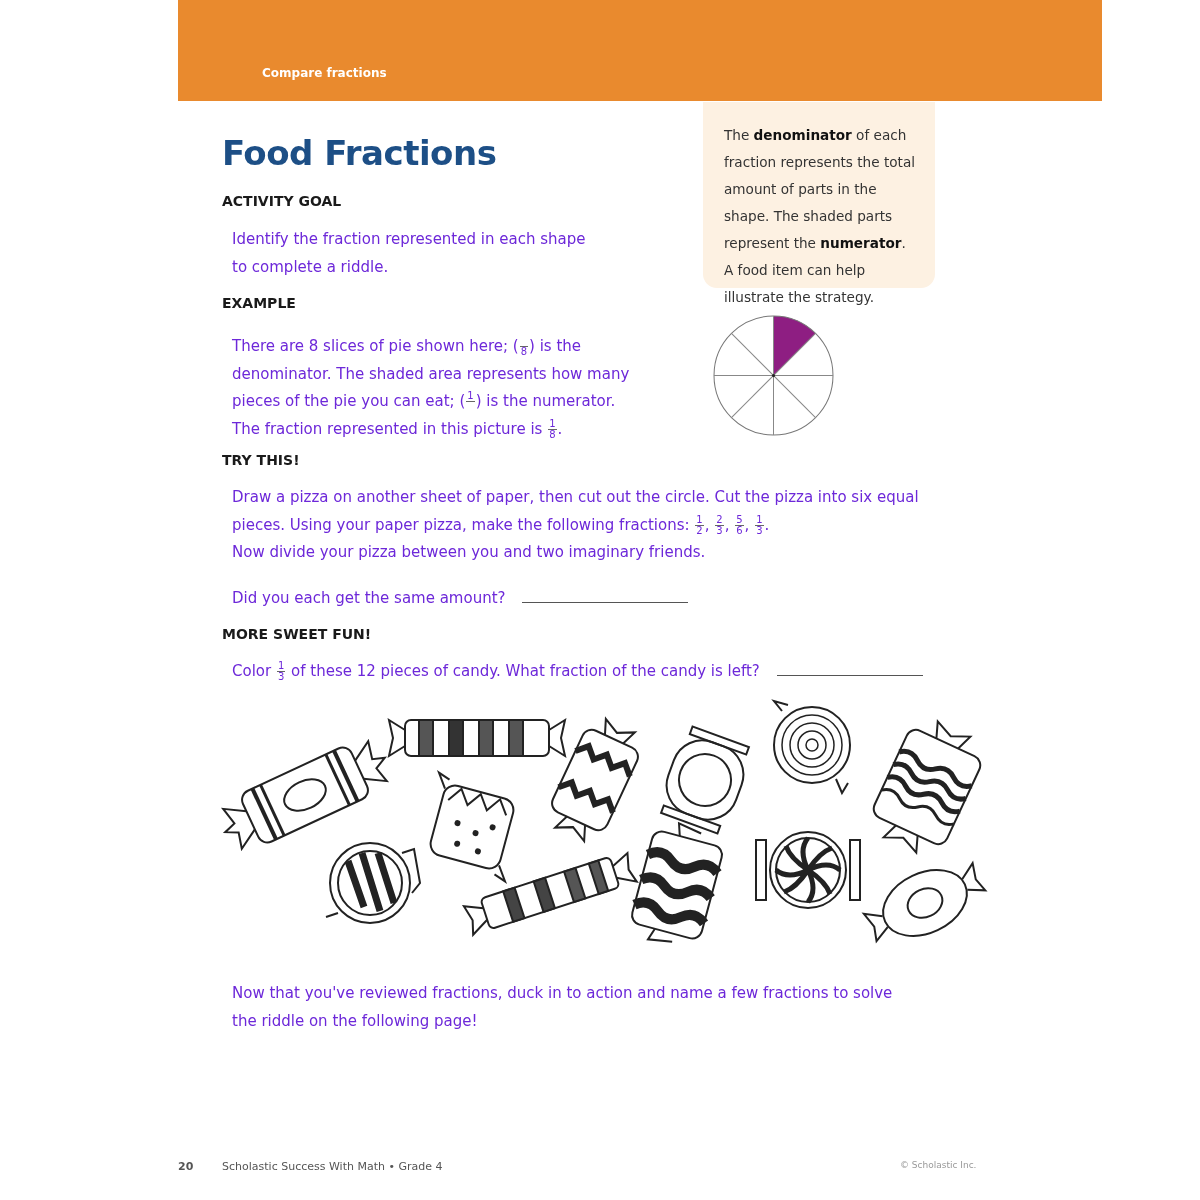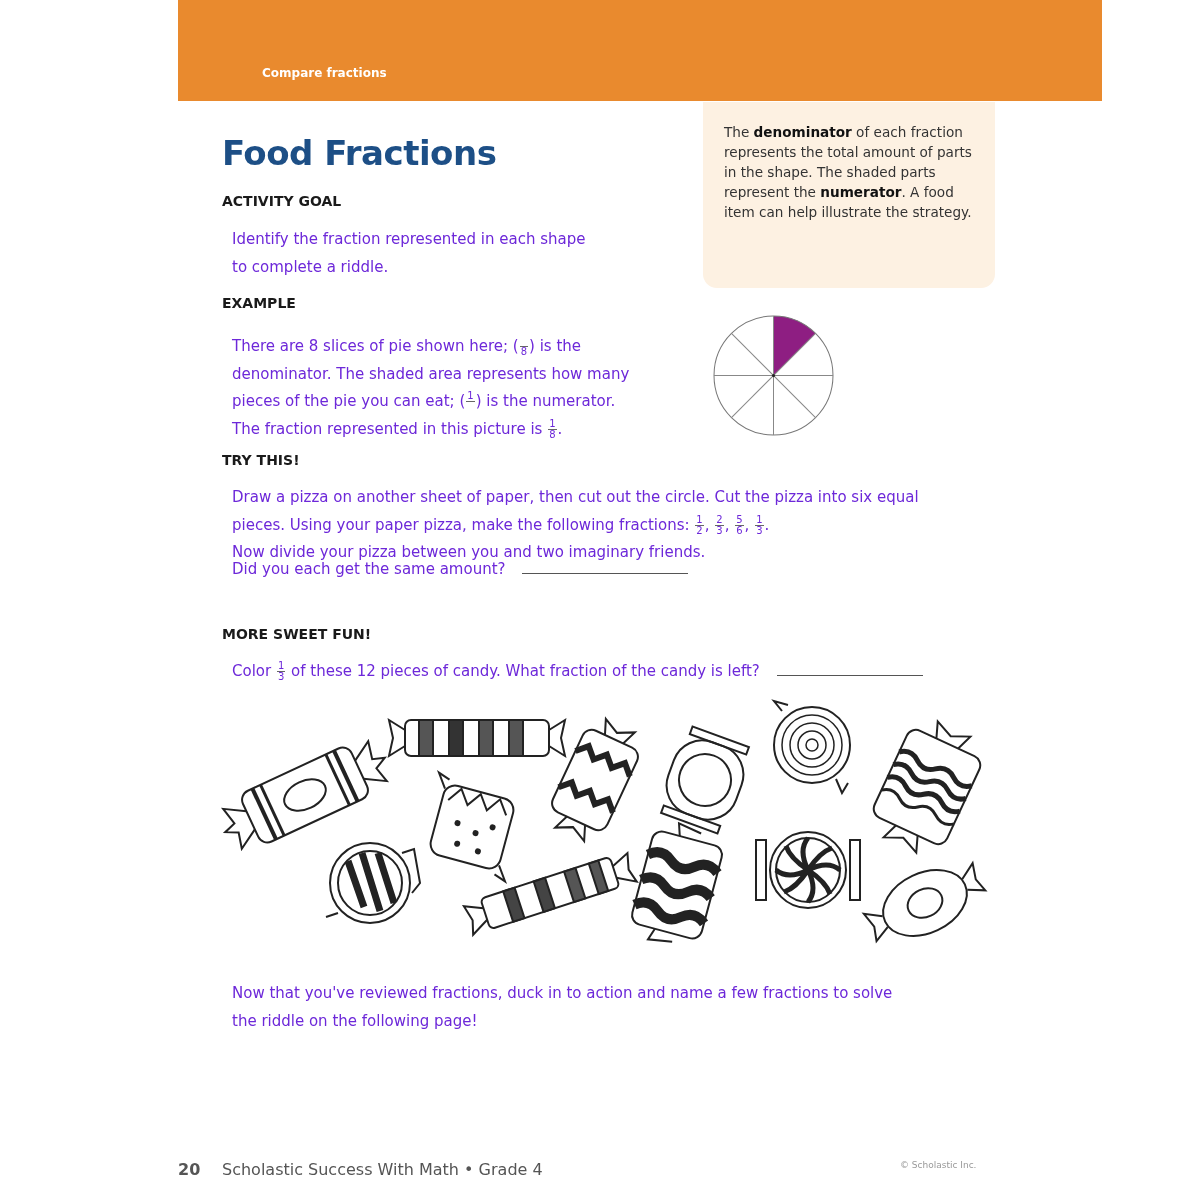--- a/index.html
+++ b/index.html
@@ -4,33 +4,33 @@
 <style>
   html, body { margin: 0; padding: 0; background: #ffffff; }
   body { width: 1200px; height: 1200px; position: relative; overflow: hidden;
          font-family: "DejaVu Sans", sans-serif; color: #555; }
   .header-band { position: absolute; left: 138px; top: 0; width: 924px; height: 101px;
                  background: #e98a2e; margin-left: 40px; }
   .header-label { position: absolute; left: 84px; top: 66px; color: #fff; font-weight: bold;
                   font-size: 12px; font-family: "DejaVu Sans", sans-serif; }
   .title { position: absolute; left: 222px; top: 133px; margin: 0; font-size: 34px;
            font-weight: bold; color: #1d4f86; font-family: "DejaVu Sans", sans-serif; letter-spacing: -0.5px; }
-  .callout { position: absolute; left: 703px; top: 102px; width: 292px; height: 186px;
+  .callout { position: absolute; left: 703px; top: 102px; width: 232px; height: 186px;
              background: #fdf1e2; border-radius: 0 0 14px 14px; box-sizing: border-box;
-             padding: 20px 20px 0 21px; font-size: 13.6px; line-height: 20px; color: #333; }
+             padding: 20px 20px 0 21px; font-size: 13.6px; line-height: 27px; color: #333; }
   .callout b { color: #111; }
   .h2 { position: absolute; left: 222px; margin: 0; font-size: 14px; font-weight: bold; color: #1a1a1a; }
   .para { position: absolute; left: 222px; margin: 10px; font-size: 15px; line-height: 27.5px; color: #6d28d9; }
   .frac { display: inline-block; vertical-align: middle; text-align: center; font-size: 10px; line-height: 10px; margin: 0 1px; }
   .frac .n { display: block; border-bottom: 1px solid #666; padding: 0 1px; }
   .frac .d { display: block; }
   .blank { display: inline-block; border-bottom: 1px solid #555; vertical-align: baseline; }
   .pie { position: absolute; left: 713px; top: 315px; width: 121px; height: 121px; }
   .candy-area { position: absolute; left: 215px; top: 695px; width: 775px; height: 260px; }
-  .footer { position: absolute; top: 1160px; font-size: 16px; color: #555; }
+  .footer { position: absolute; top: 1160px; font-size: 11px; color: #555; }
 </style>
 </head>
 <body>
 
 <div class="header-band">
   <span class="header-label">Compare fractions</span>
 </div>
 
 <h1 class="title">Food Fractions</h1>
 
@@ -61,21 +61,21 @@
   <line x1="101.7" y1="18.3" x2="18.3" y2="101.7" stroke="#888" stroke-width="1"></line>
   <circle cx="60" cy="60" r="1.5" fill="#222"></circle>
 </svg>
 
 <h2 class="h2" style="top:452px">TRY THIS!</h2>
 <div class="para" style="top:474px">
   <div>Draw a pizza on another sheet of paper, then cut out the circle. Cut the pizza into six equal</div>
   <div><span>pieces. Using your paper pizza, make the following fractions: </span><span class="frac"><span class="n">1</span><span class="d">2</span></span>, <span class="frac"><span class="n">2</span><span class="d">3</span></span>, <span class="frac"><span class="n">5</span><span class="d">6</span></span>, <span class="frac"><span class="n">1</span><span class="d">3</span></span>.</div>
   <div>Now divide your pizza between you and two imaginary friends.</div>
 </div>
-<div class="para" style="top:546px">
+<div class="para" style="top:575px">
   <span>Did you each get the same amount?</span>
   <span class="blank" style="width:166px;margin-left:12px"></span>
 </div>
 
 <h2 class="h2" style="top:626px">MORE SWEET FUN!</h2>
 <div class="para" style="top:648px">
   <span>Color </span><span class="frac"><span class="n">1</span><span class="d">3</span></span><span> of these 12 pieces of candy. What fraction of the candy is left?</span>
   <span class="blank" style="width:146px;margin-left:12px"></span>
 </div>
 

